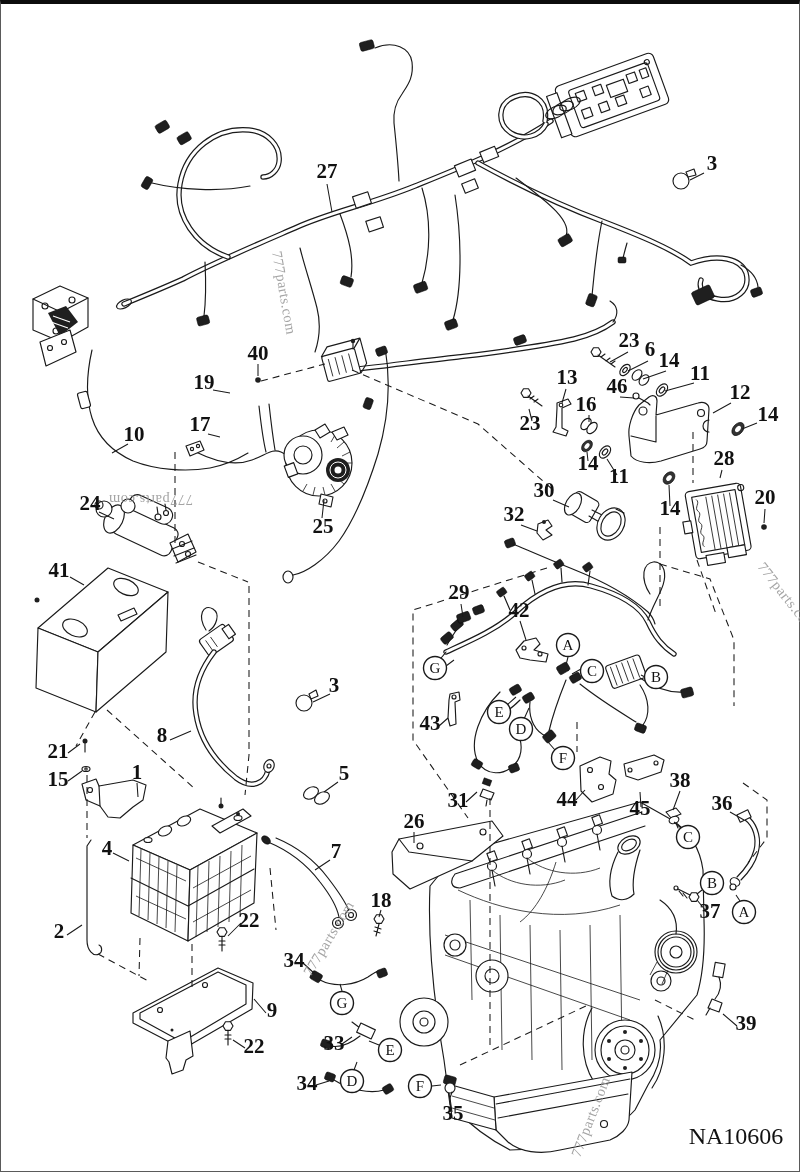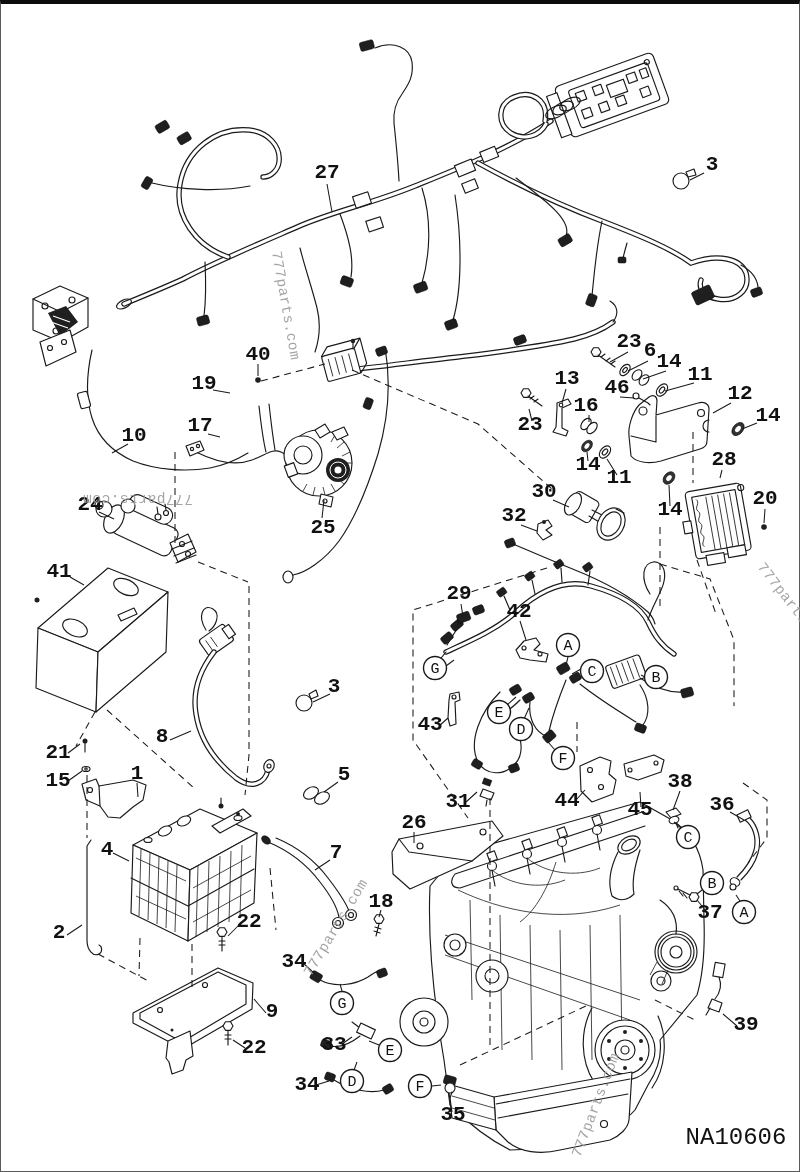--- a/index.html
+++ b/index.html
@@ -1,17 +1,17 @@
 <!DOCTYPE html>
 <html><head>
 <meta charset="utf-8">
 <style>
   html,body{margin:0;padding:0;background:#e8e8e8;}
   #page{position:relative;width:800px;height:1172px;background:#ffffff;overflow:hidden;
-        font-family:Liberation Mono, monospace;}
+        font-family:Liberation Serif, serif;}
   #frame{position:absolute;inset:0;border:1px solid #5a5a5a;border-top:4px solid #0c0c0c;pointer-events:none;}
   svg{position:absolute;left:0;top:0;}
   .ln{stroke:#1a1a1a;stroke-width:1.15;fill:none;stroke-linecap:round;stroke-linejoin:round;}
   .lnF{stroke:#1a1a1a;stroke-width:1.15;fill:#ffffff;stroke-linejoin:round;}
   .thin{stroke:#1a1a1a;stroke-width:.8;fill:none;}
   .tubeO{stroke:#1a1a1a;stroke-width:5.4;fill:none;stroke-linecap:round;}
   .tubeI{stroke:#ffffff;stroke-width:3.0;fill:none;stroke-linecap:round;}
   .blob{fill:#1f1f1f;stroke:#000;stroke-width:.5;}
   .dk{fill:#1f1f1f;}
   .lead{stroke:#1a1a1a;stroke-width:1.05;fill:none;}

